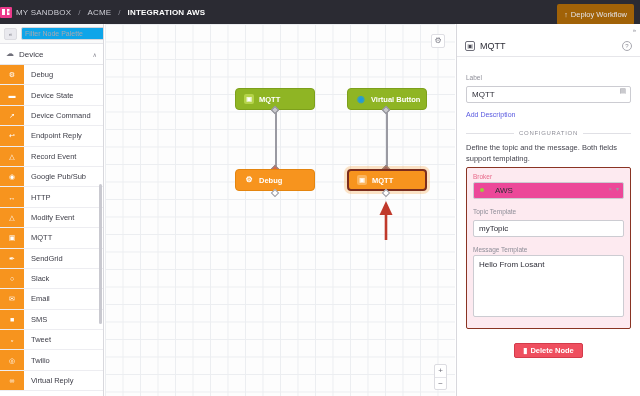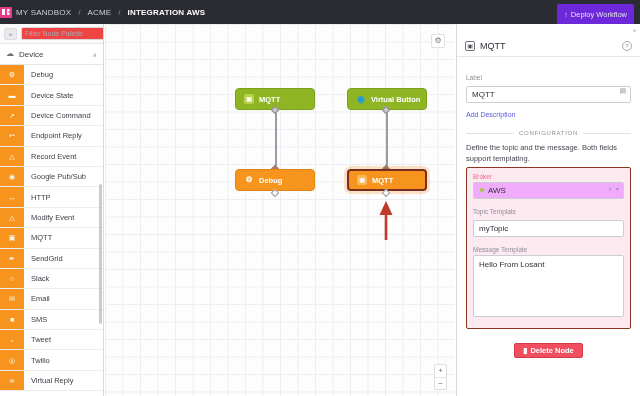--- a/index.html
+++ b/index.html
@@ -39,21 +39,21 @@
     color: #ffffff; font-size: 8px; letter-spacing: .2px;
     white-space: nowrap;
   }
   .crumb.dim { color: #cfcfd6; }
   .crumb.cur { font-weight: bold; }
   .crumb-sep { color: #8d8d98; font-size: 8px; padding: 0 3px; }
 
   .deploy-btn {
     position: absolute; right: 6px; top: 4px;
     height: 21px; padding: 0 7px;
-    background: #6d28d9; border: none; border-radius: 2px;
+    background: #a16207; border: none; border-radius: 2px;
     color: #e3e3e8; font-size: 7.5px; font-family: inherit;
     display: flex; align-items: center; gap: 3px; cursor: pointer;
   }
   .deploy-ico { font-size: 7px; line-height: 1; }
 
   
   .sidebar {
     position: absolute; left: 0; top: 24px;
     width: 104px; height: 372px;
     background: #ffffff;
@@ -68,21 +68,21 @@
   }
   .collapse-btn {
     width: 13px; height: 12px; border-radius: 2px;
     background: #e9e9ee; border: 1px solid #dcdce1;
     color: #7b7b86; font-size: 6px; line-height: 10px;
     text-align: center; cursor: pointer; flex: 0 0 auto;
   }
   .filter-input {
     flex: 1; height: 13px;
     border: 1px solid #d6d6db; border-radius: 2px;
-    background: #ef4444; font-size: 7px; font-family: inherit;
+    background: #0ea5e9; font-size: 7px; font-family: inherit;
     color: #333; padding: 0 3px;
   }
   .filter-input::placeholder { color: #a8a8b0; }
 
   .palette-section-hdr {
     height: 21px; display: flex; align-items: center;
     padding: 0 6px; gap: 5px;
     border-bottom: 1px solid #e6e6ea;
     background: #fff;
     cursor: pointer;
@@ -250,22 +250,22 @@
     border: 1.5px solid #8a3423;
     background: #fdeaf0;
     border-radius: 2px;
     padding: 5px 6px 7px 6px;
     margin-top: 2px;
   }
   .sel-wrap { position: relative; }
   .sel-input {
     width: 100%; height: 17px;
     border: 1px solid #ccccd2; border-radius: 2px;
-    background: #f0abfc; display: flex; align-items: center;
-    padding: 0 24px 0 6px; gap: 4px; cursor: pointer;
+    background: #ec4899; display: flex; align-items: center;
+    padding: 0 24px 0 6px; gap: 11px; cursor: pointer;
   }
   .sel-dot {
     width: 4px; height: 4px; border-radius: 50%;
     background: #9ccc3c; flex: 0 0 auto;
   }
   .sel-val { font-size: 8px; color: #2e2e38; }
   .sel-adorns {
     position: absolute; right: 5px; top: 4.5px;
     display: flex; gap: 4px; align-items: center;
   }

